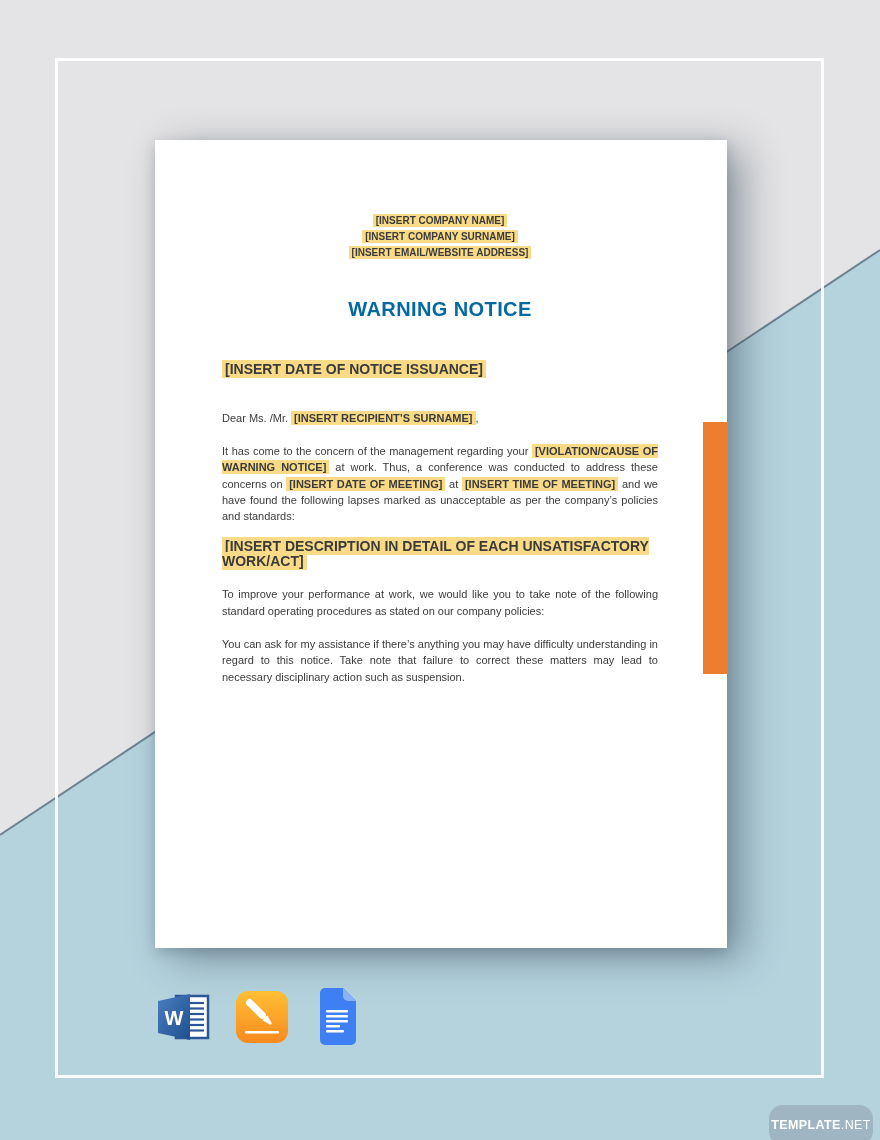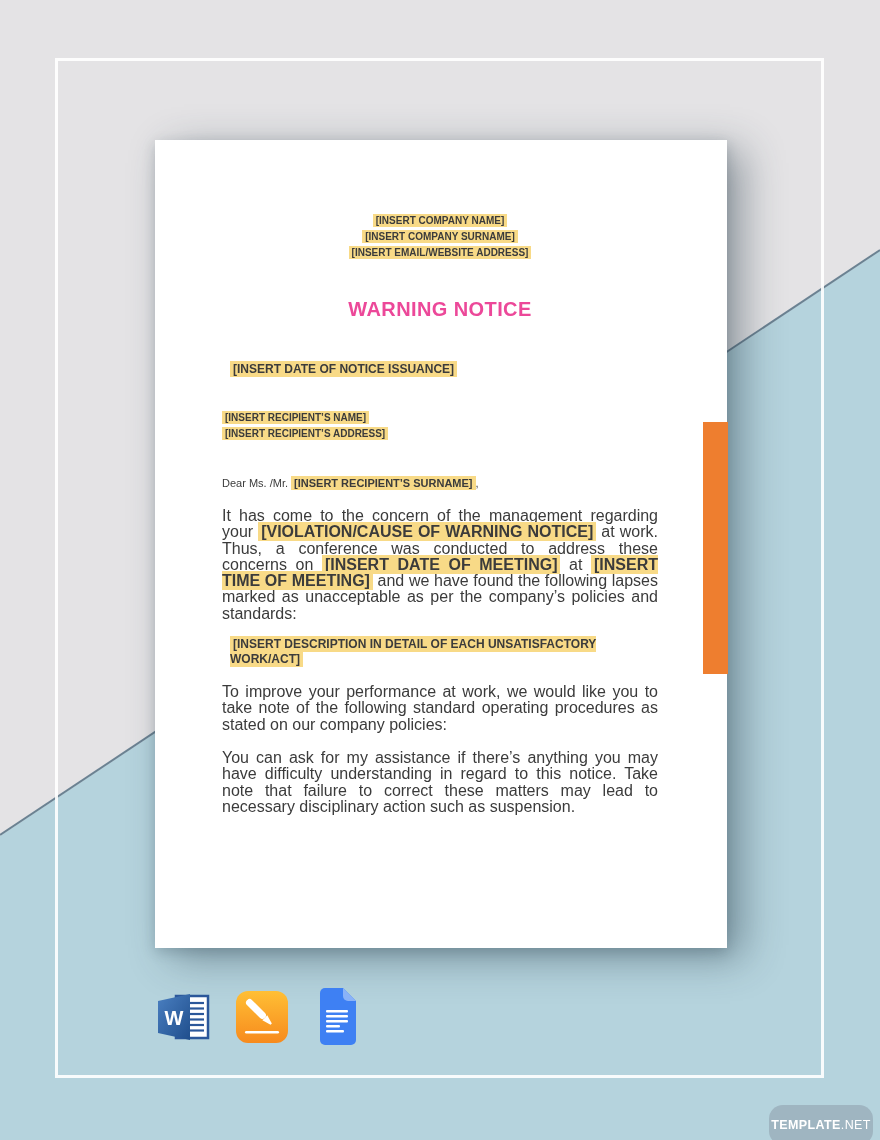--- a/index.html
+++ b/index.html
@@ -30,29 +30,29 @@
     position:absolute;left:0;top:0;right:0;
     padding:73px 69px 0 67px;
     color:#3b3b3b;
   }
   .hdr{ text-align:center;font-size:10px;line-height:16px;font-weight:bold; }
   .hl{
     background:#f8da87;padding:1px 3px;font-weight:bold;text-align:right;
   }
   .doc-title{
     margin-top:34px;text-align:center;font-size:20px;line-height:28px;
-    font-weight:bold;color:#ec4899;letter-spacing:0.4px;
+    font-weight:bold;color:#0369a1;letter-spacing:0.4px;
   }
-  .hl-line{ font-size:12px;line-height:15px;margin-left:8px; }
+  .hl-line{ font-size:14px;line-height:15px; }
   .mt-date{margin-top:39px;}
   .mt-recip{margin-top:33px;}
   .recip{font-size:10px;line-height:16px;}
   .salutation{margin-top:33px;font-size:11px;line-height:16px;}
   .para{
-    font-size:16px;line-height:16.3px;text-align:justify;margin-top:17px;
+    font-size:11px;line-height:16.3px;text-align:justify;margin-top:17px;
   }
   .mt-desc{margin-top:15px;}
   .mt-pol{margin-top:16px;}
   .app-icons{position:absolute;left:155px;top:988px;width:230px;height:60px;}
   .icon{position:absolute;}
   .watermark{
     position:absolute;left:769px;top:1105px;width:104px;height:40px;
     background:#9fb5c1;border-radius:14px;
     display:flex;align-items:center;justify-content:center;
     color:#ffffff;font-size:12.5px;letter-spacing:0.4px;
@@ -79,24 +79,20 @@
       <div><span class="hl">[INSERT COMPANY SURNAME]</span></div>
       <div><span class="hl">[INSERT EMAIL/WEBSITE ADDRESS]</span></div>
     </div>
 
     <div class="doc-title">WARNING NOTICE</div>
 
     <div class="hl-line mt-date">
       <span class="hl">[INSERT DATE OF NOTICE ISSUANCE]</span>
     </div>
 
-    <div class="mt-recip">
-      <div class="recip"><span class="hl">[INSERT RECIPIENT’S NAME]</span></div>
-      <div class="recip"><span class="hl">[INSERT RECIPIENT’S ADDRESS]</span></div>
-    </div>
 
     <div class="salutation"><span>Dear Ms. /Mr. </span><span class="hl">[INSERT RECIPIENT’S SURNAME]</span><span>,</span></div>
 
     <div class="para"><span>It has come to the concern of the management regarding your </span><span class="hl">[VIOLATION/CAUSE OF WARNING NOTICE]</span><span> at work. Thus, a conference was conducted to address these concerns on </span><span class="hl">[INSERT DATE OF MEETING]</span><span> at </span><span class="hl">[INSERT TIME OF MEETING]</span><span> and we have found the following lapses marked as unacceptable as per the company’s policies and standards:</span></div>
 
     <div class="hl-line mt-desc">
       <span class="hl">[INSERT DESCRIPTION IN DETAIL OF EACH UNSATISFACTORY WORK/ACT]</span>
     </div>
 
     <div class="para">To improve your performance at work, we would like you to take note of the following standard operating procedures as stated on our company policies:</div>

